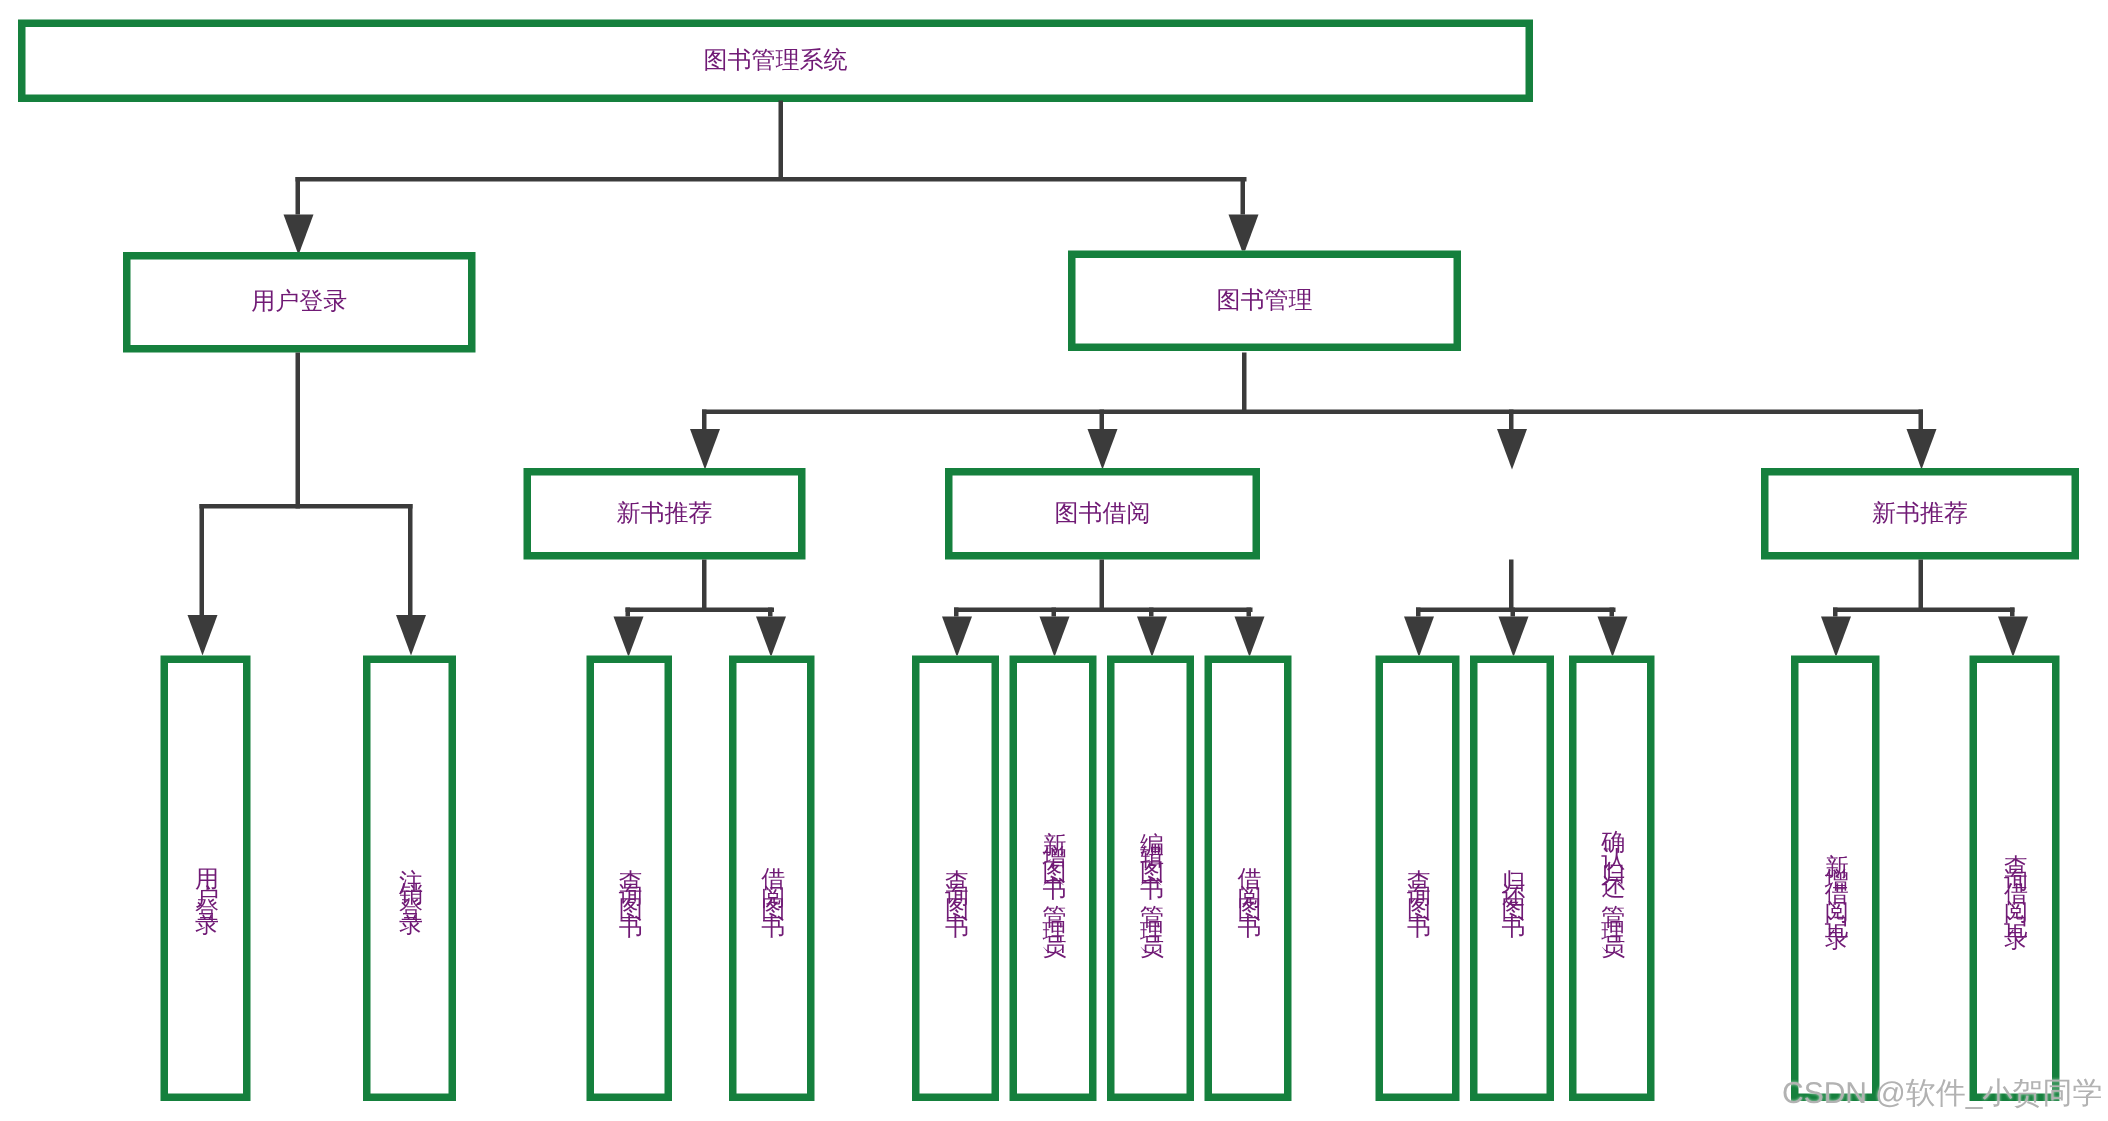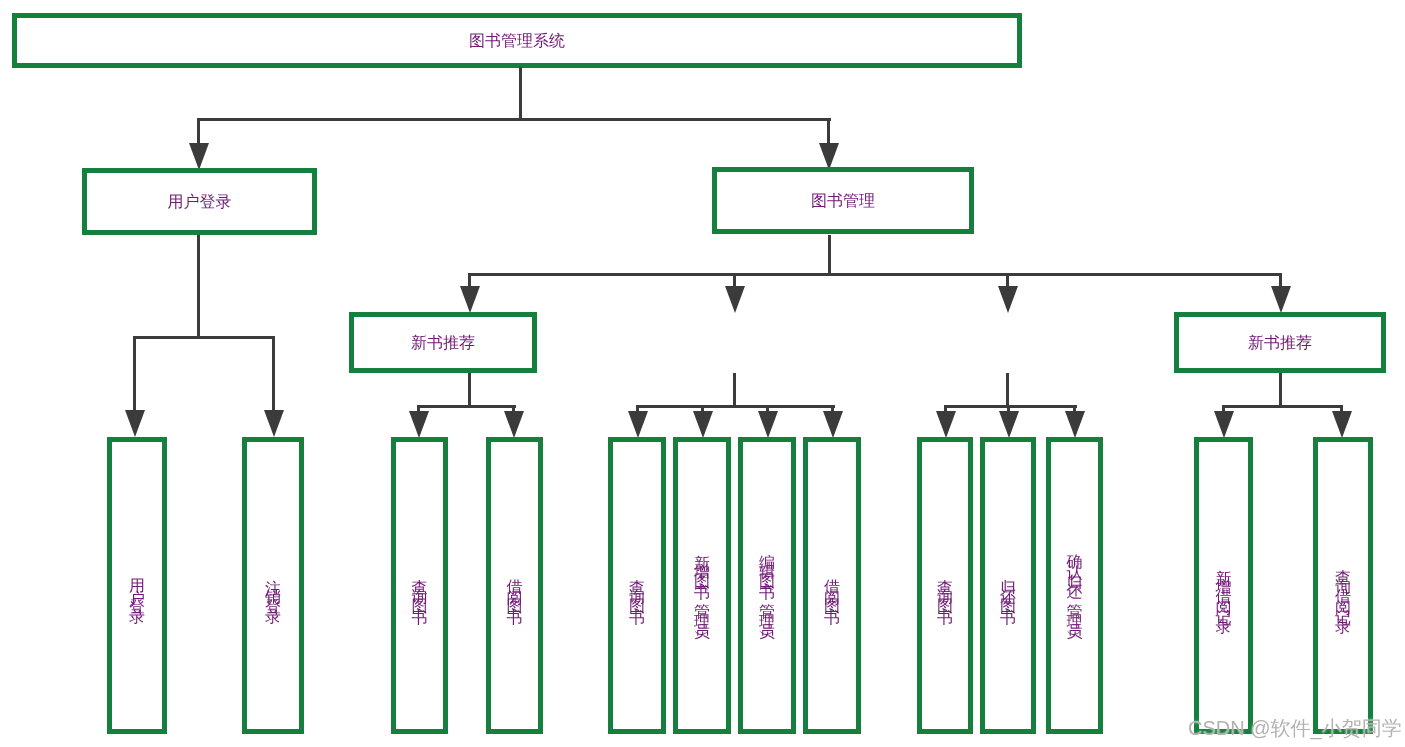--- a/index.html
+++ b/index.html
@@ -52,20 +52,21 @@
   <div class="arrow" style="left:272px;top:336px;height:74px"></div>
 
   <div class="vline" style="left:828px;top:235px;height:41px"></div>
   <div class="hline" style="left:468px;top:273px;width:814px"></div>
   <div class="arrow" style="left:468px;top:273px;height:13px"></div>
   <div class="arrow" style="left:733px;top:273px;height:13px"></div>
   <div class="arrow" style="left:1006px;top:273px;height:13px"></div>
   <div class="arrow" style="left:1279px;top:273px;height:13px"></div>
 
   <div class="box" style="left:349px;top:312px;width:188px;height:61px">新书推荐</div>
+  <div class="box" style="left:630px;top:312px;width:210px;height:61px">图书借阅</div>
   <div class="box" style="left:1174px;top:312px;width:212px;height:61px">新书推荐</div>
 
   <div class="vline" style="left:468px;top:373px;height:35px"></div>
   <div class="hline" style="left:417px;top:405px;width:99px"></div>
   <div class="arrow" style="left:417px;top:405px;height:6px"></div>
   <div class="arrow" style="left:512px;top:405px;height:6px"></div>
 
   <div class="vline" style="left:733px;top:373px;height:35px"></div>
   <div class="hline" style="left:636px;top:405px;width:199px"></div>
   <div class="arrow" style="left:636px;top:405px;height:6px"></div>

